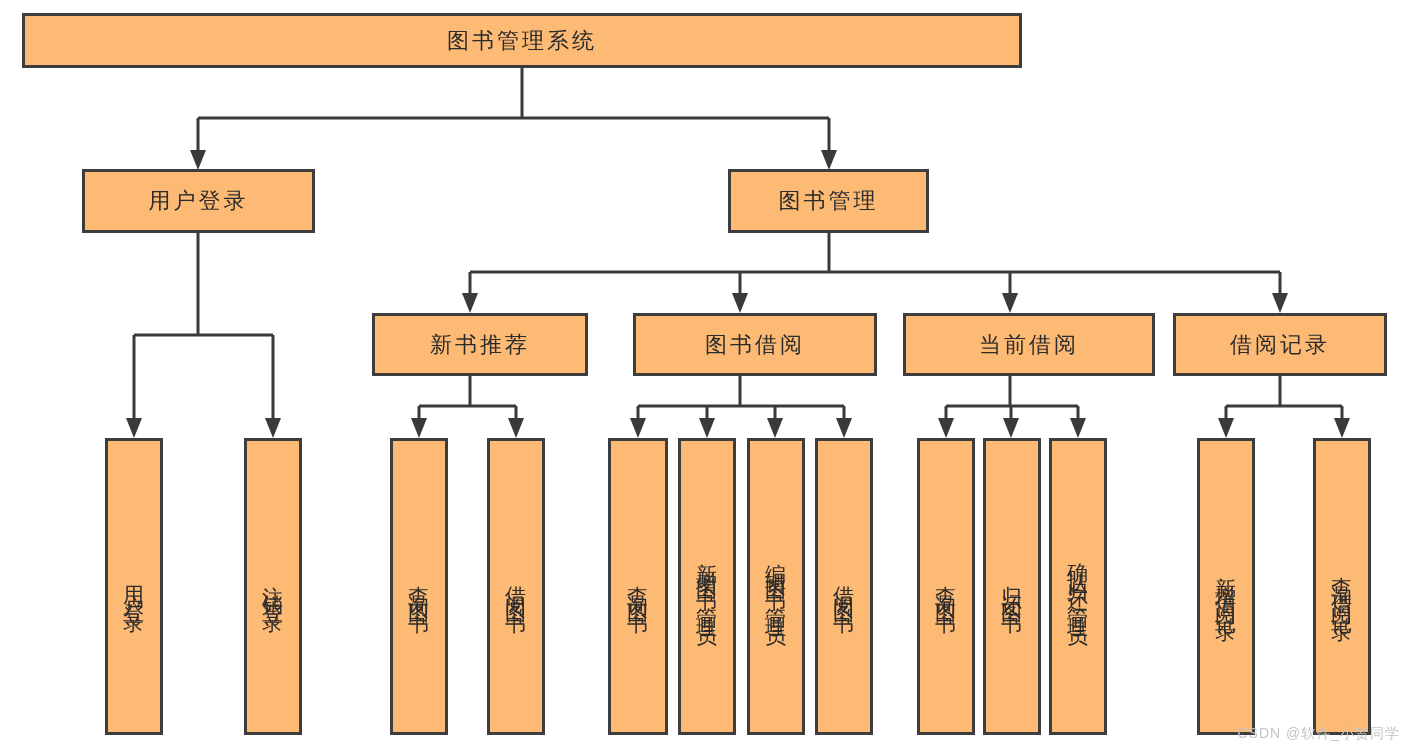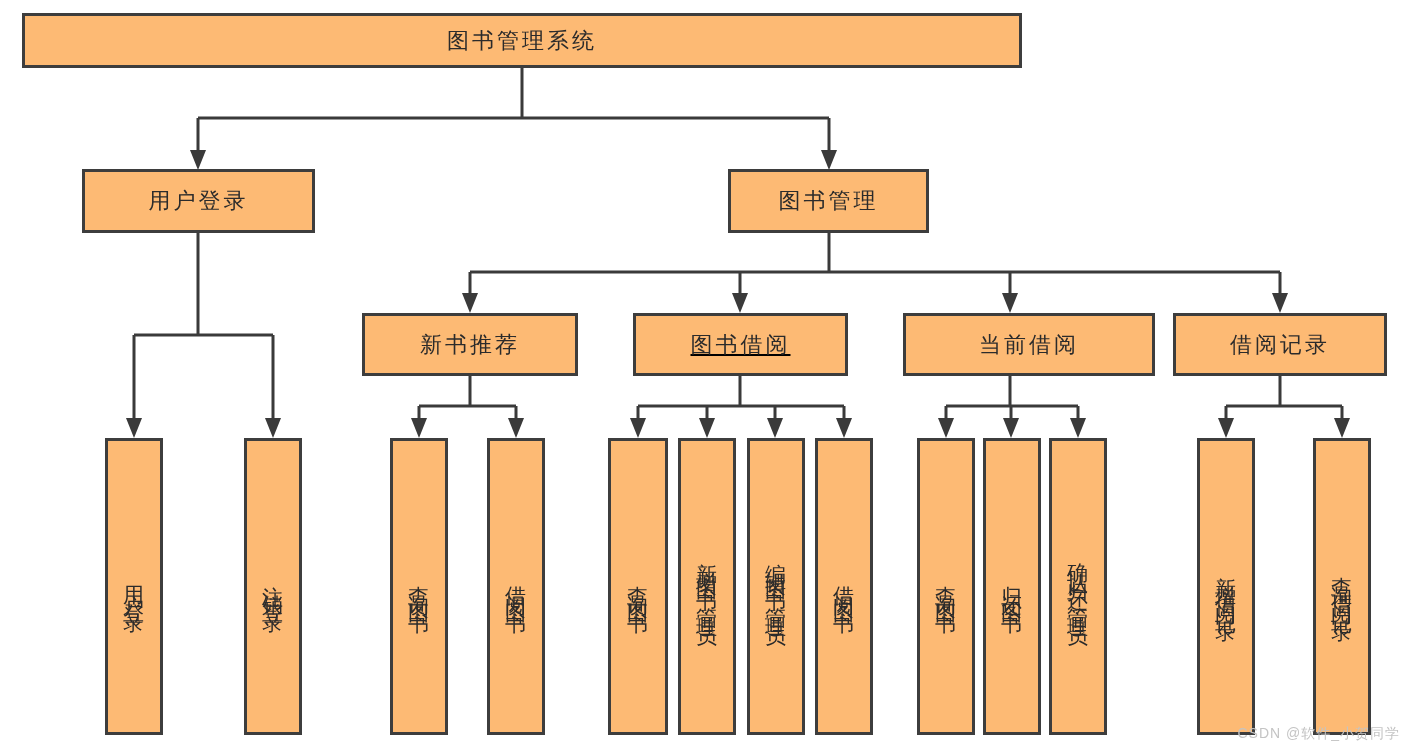--- a/index.html
+++ b/index.html
@@ -42,22 +42,22 @@
     font-size: 21px;
     letter-spacing: 9px;
     color: #2b2b2b;
     line-height: 1;
     white-space: nowrap;
   }
   
   .n-root  { left: 22px;  top: 13px;  width: 1000px; height: 55px; }
   .n-l2a   { left: 82px;  top: 169px; width: 233px;  height: 64px; }
   .n-l2b   { left: 712px; top: 169px; width: 201px;  height: 64px; margin-left: 16px; }
-  .n-l3a   { left: 362px; top: 313px; width: 216px;  height: 63px; }
-  .n-l3b   { left: 633px; top: 313px; width: 215px;  height: 63px; text-decoration: underline; }
+  .n-l3a   { left: 372px; top: 313px; width: 216px;  height: 63px; }
+  .n-l3b   { left: 633px; top: 313px; width: 244px;  height: 63px; }
   .n-l3c   { left: 903px; top: 313px; width: 252px;  height: 63px; }
   .n-l3d   { left: 1173px;top: 313px; width: 214px;  height: 63px; }
   .leaf    { top: 438px;  width: 58px; height: 297px; }
   .f1  { left: 105px; }
   .f2  { left: 244px; }
   .f3  { left: 390px; }
   .f4  { left: 487px; }
   .f5  { left: 608px; width: 60px; }
   .f6  { left: 678px; }
   .f7  { left: 747px; }

